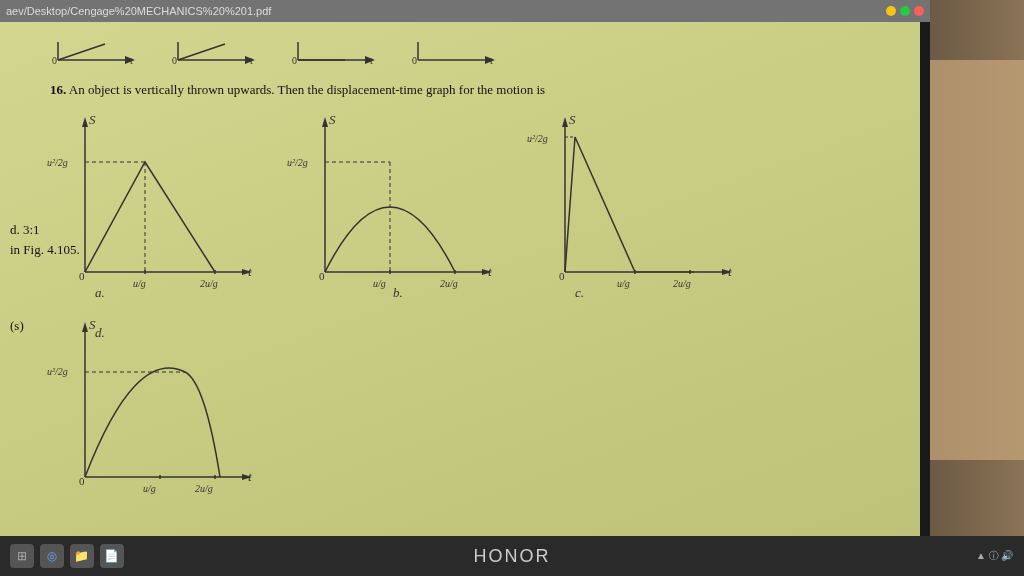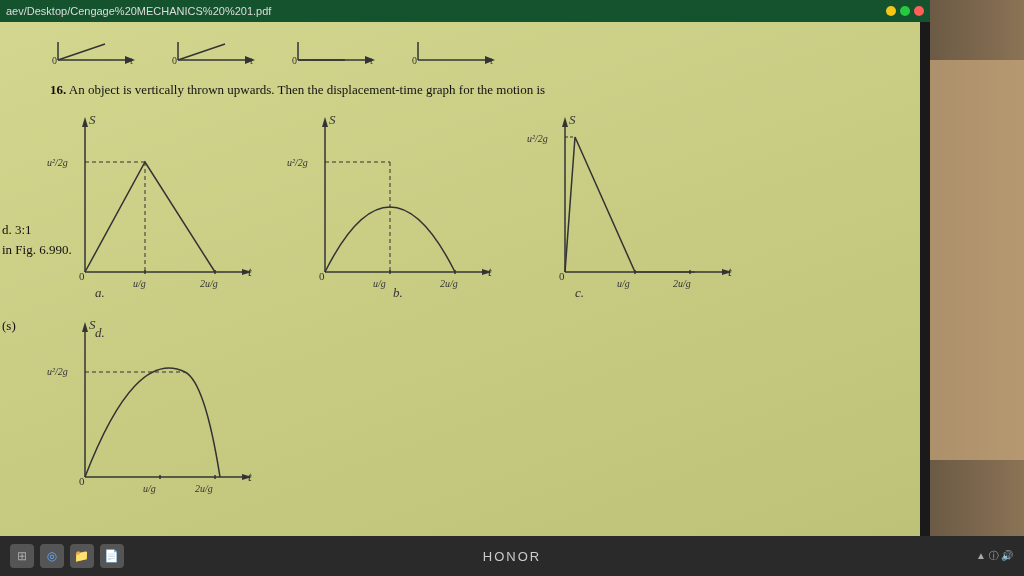--- a/index.html
+++ b/index.html
@@ -13,21 +13,21 @@
       position: relative;
     }
 
     
     .top-bar {
       position: absolute;
       top: 0;
       left: 0;
       width: 930px;
       height: 22px;
-      background: #14532d;
+      background: #737373;
       display: flex;
       align-items: center;
       padding: 0 6px;
     }
 
     .top-bar-title {
       color: #ddd;
       font-size: 11px;
       font-family: Arial, sans-serif;
     }
@@ -74,21 +74,21 @@
       margin-left: 30px;
     }
 
     .question-number {
       font-weight: bold;
     }
 
     
     .side-text {
       position: absolute;
-      left: 2px;
+      left: 10px;
       top: 200px;
       font-size: 13px;
       color: #111;
     }
 
     
     .taskbar {
       position: absolute;
       bottom: 0;
       left: 0;
@@ -97,21 +97,21 @@
       background: #2a2a2a;
       display: flex;
       align-items: center;
       justify-content: center;
       gap: 8px;
     }
 
     .taskbar-brand {
       color: #ccc;
       font-family: Arial, sans-serif;
-      font-size: 13px;
+      font-size: 18px;
       letter-spacing: 2px;
     }
 
     .taskbar-icons {
       position: absolute;
       left: 10px;
       display: flex;
       gap: 6px;
       align-items: center;
     }
@@ -208,21 +208,21 @@
     </svg>
   </div>
 
   <div class="question-text">
     <span class="question-number">16.</span>
     <span>An object is vertically thrown upwards. Then the displacement-time graph for the motion is</span>
   </div>
 
   <div class="side-text">
     <div style="margin-bottom:4px;">d. 3:1</div>
-    <div style="margin-bottom:60px;">in Fig. 6.990.</div>
+    <div style="margin-bottom:60px;">in Fig. 4.105.</div>
     <div>(s)</div>
   </div>
 
   <div style="display:flex; flex-wrap:wrap; gap:10px; margin-left:25px; margin-top:-5px;">
 
     <div style="position:relative; width:230px; height:195px;">
       <svg width="230" height="195">
 
         <line x1="40" y1="160" x2="40" y2="15" stroke="#333" stroke-width="1.5"></line>
         <polygon points="37,15 40,5 43,15" fill="#333"></polygon>

